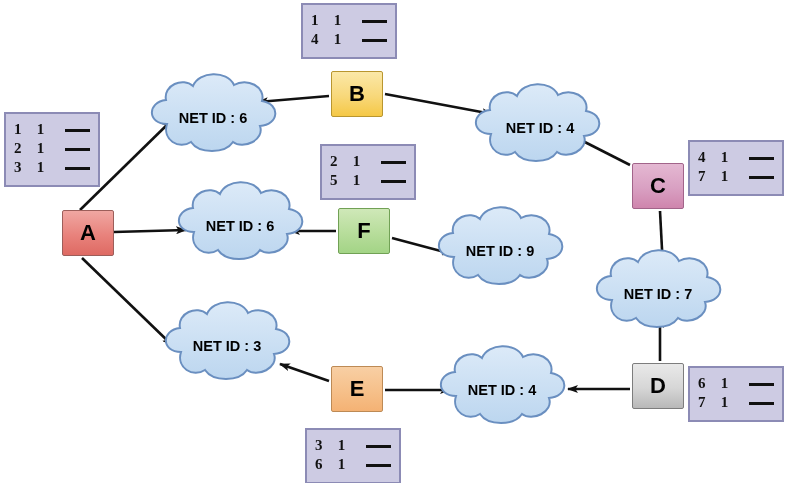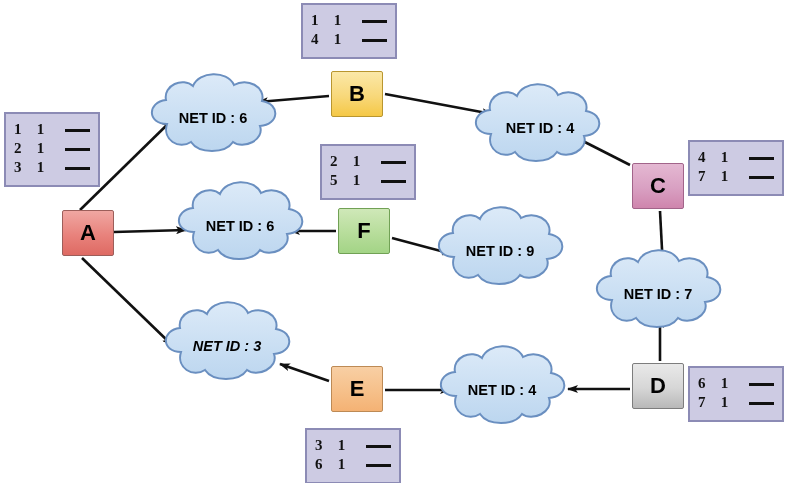--- a/index.html
+++ b/index.html
@@ -147,21 +147,21 @@
       <use href="#cloudshape" x="0" y="0" transform="translate(537,128)"></use>
       <use href="#cloudshape" x="0" y="0" transform="translate(500,251)"></use>
       <use href="#cloudshape" x="0" y="0" transform="translate(502,390)"></use>
       <use href="#cloudshape" x="0" y="0" transform="translate(658,294)"></use>
     </g>
   </svg>
 
   <div class="layer">
     <div class="cloud-label" style="left:213px; top:118px; transform:translate(-50%,-50%);">NET ID : 6</div>
     <div class="cloud-label" style="left:240px; top:226px; transform:translate(-50%,-50%);">NET ID : 6</div>
-    <div class="cloud-label" style="left:227px; top:346px; transform:translate(-50%,-50%);font-style:italic;">NET ID : 3</div>
+    <div class="cloud-label" style="left:227px; top:346px; transform:translate(-50%,-50%);">NET ID : 3</div>
     <div class="cloud-label" style="left:509px; top:128px; transform:translate(-50%,-50%);margin-left:31px;">NET ID : 4</div>
     <div class="cloud-label" style="left:500px; top:251px; transform:translate(-50%,-50%);">NET ID : 9</div>
     <div class="cloud-label" style="left:502px; top:390px; transform:translate(-50%,-50%);">NET ID : 4</div>
     <div class="cloud-label" style="left:658px; top:294px; transform:translate(-50%,-50%);">NET ID : 7</div>
   </div>
 
   <div class="layer">
     <div class="node node-a" style="left:62px; top:210px;">
       <span>A</span>
     </div>

